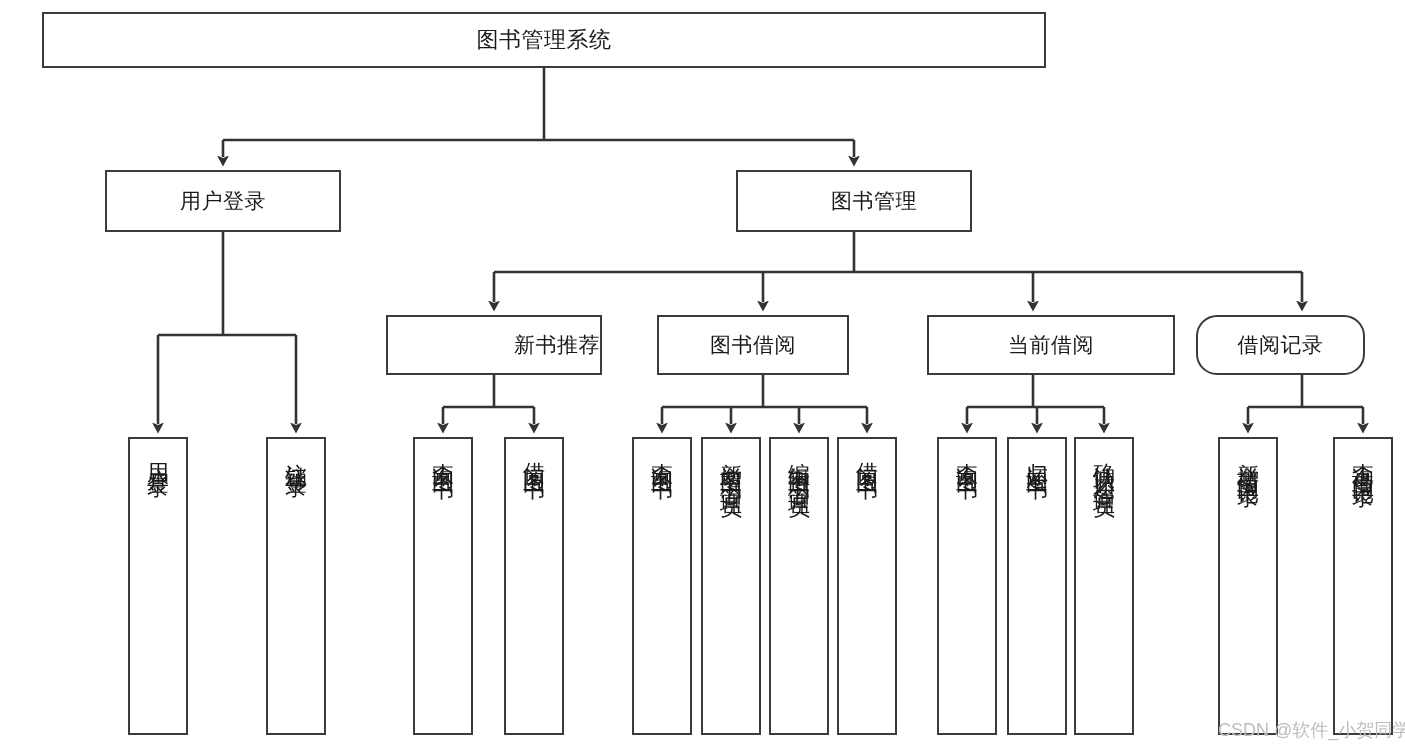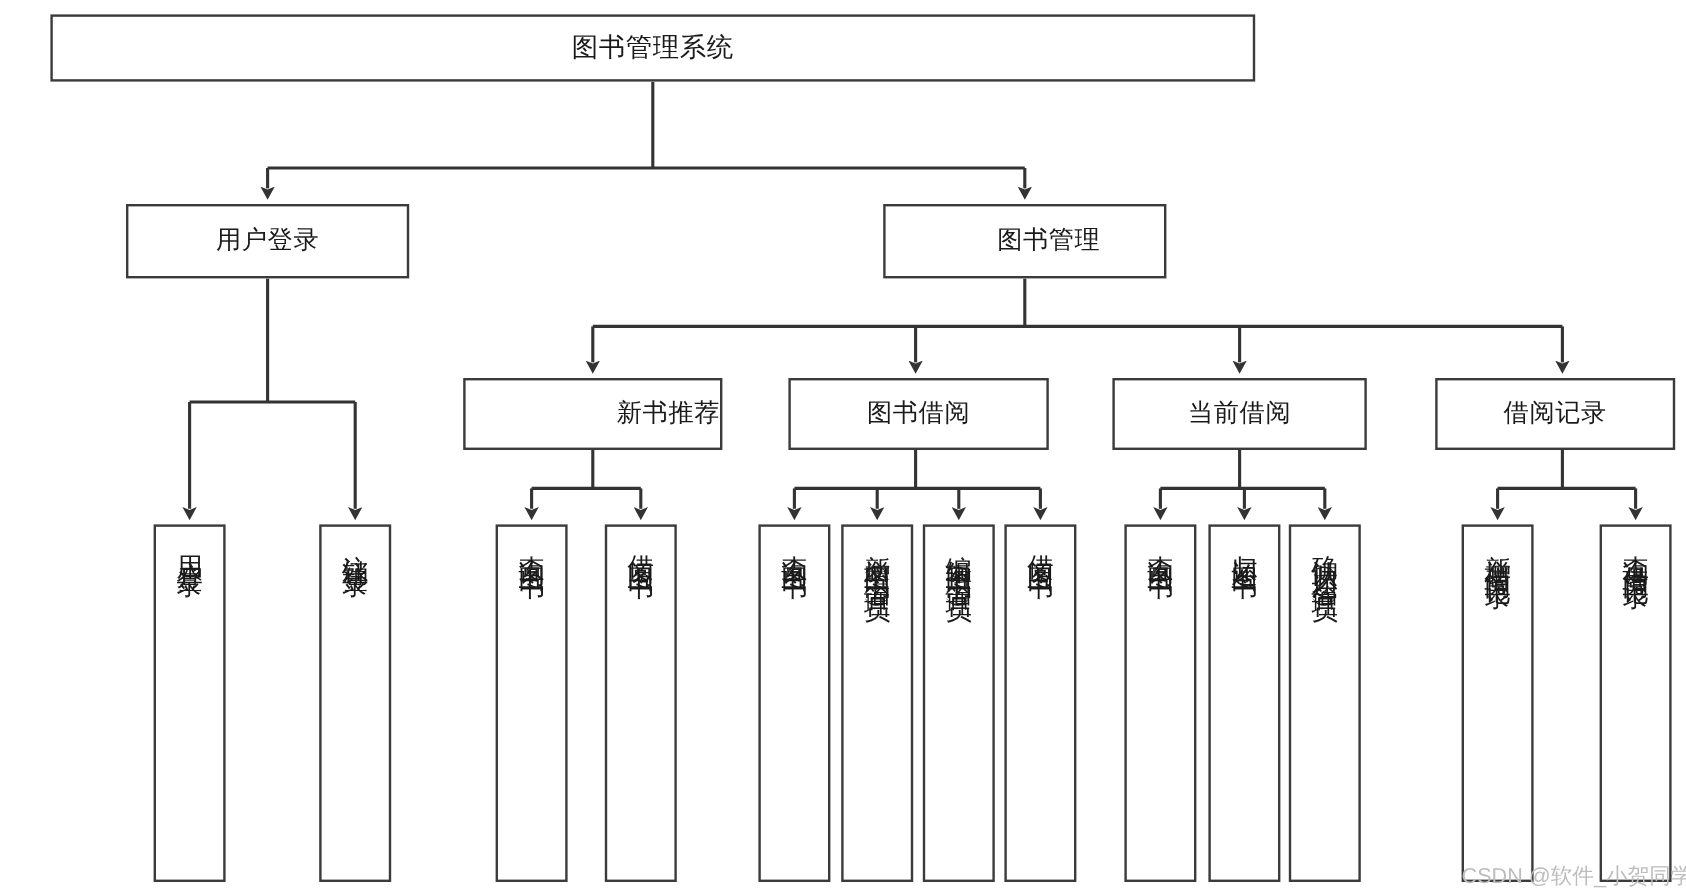--- a/index.html
+++ b/index.html
@@ -117,27 +117,27 @@
       </div>
       <div class="node horizontal" style="left: 81px; top: 170px; width: 236px; height: 62px;">
         <span class="node-label">用户登录</span>
       </div>
       <div class="node horizontal" style="left: 712px; top: 170px; width: 236px; height: 62px; padding-left: 40px;">
         <span class="node-label">图书管理</span>
       </div>
       <div class="node horizontal" style="left: 362px; top: 315px; width: 216px; height: 60px; justify-content: flex-end;">
         <span class="node-label">新书推荐</span>
       </div>
-      <div class="node horizontal" style="left: 633px; top: 315px; width: 217px; height: 60px;">
+      <div class="node horizontal" style="left: 633px; top: 315px; width: 192px; height: 60px;">
         <span class="node-label">图书借阅</span>
       </div>
-      <div class="node horizontal" style="left: 903px; top: 315px; width: 212px; height: 60px;">
+      <div class="node horizontal" style="left: 903px; top: 315px; width: 248px; height: 60px;">
         <span class="node-label">当前借阅</span>
       </div>
-      <div class="node horizontal" style="left: 1172px; top: 315px; width: 200px; height: 60px;">
+      <div class="node horizontal" style="left: 1172px; top: 315px; width: 169px; height: 60px; border-radius: 21px;">
         <span class="node-label">借阅记录</span>
       </div>
       <div class="node vertical" style="left: 104px; top: 437px; width: 60px; height: 298px;">
         <span class="node-label">用户登录</span>
       </div>
       <div class="node vertical" style="left: 242px; top: 437px; width: 60px; height: 298px;">
         <span class="node-label">注销登录</span>
       </div>
       <div class="node vertical" style="left: 389px; top: 437px; width: 60px; height: 298px;">
         <span class="node-label">查询图书</span>

